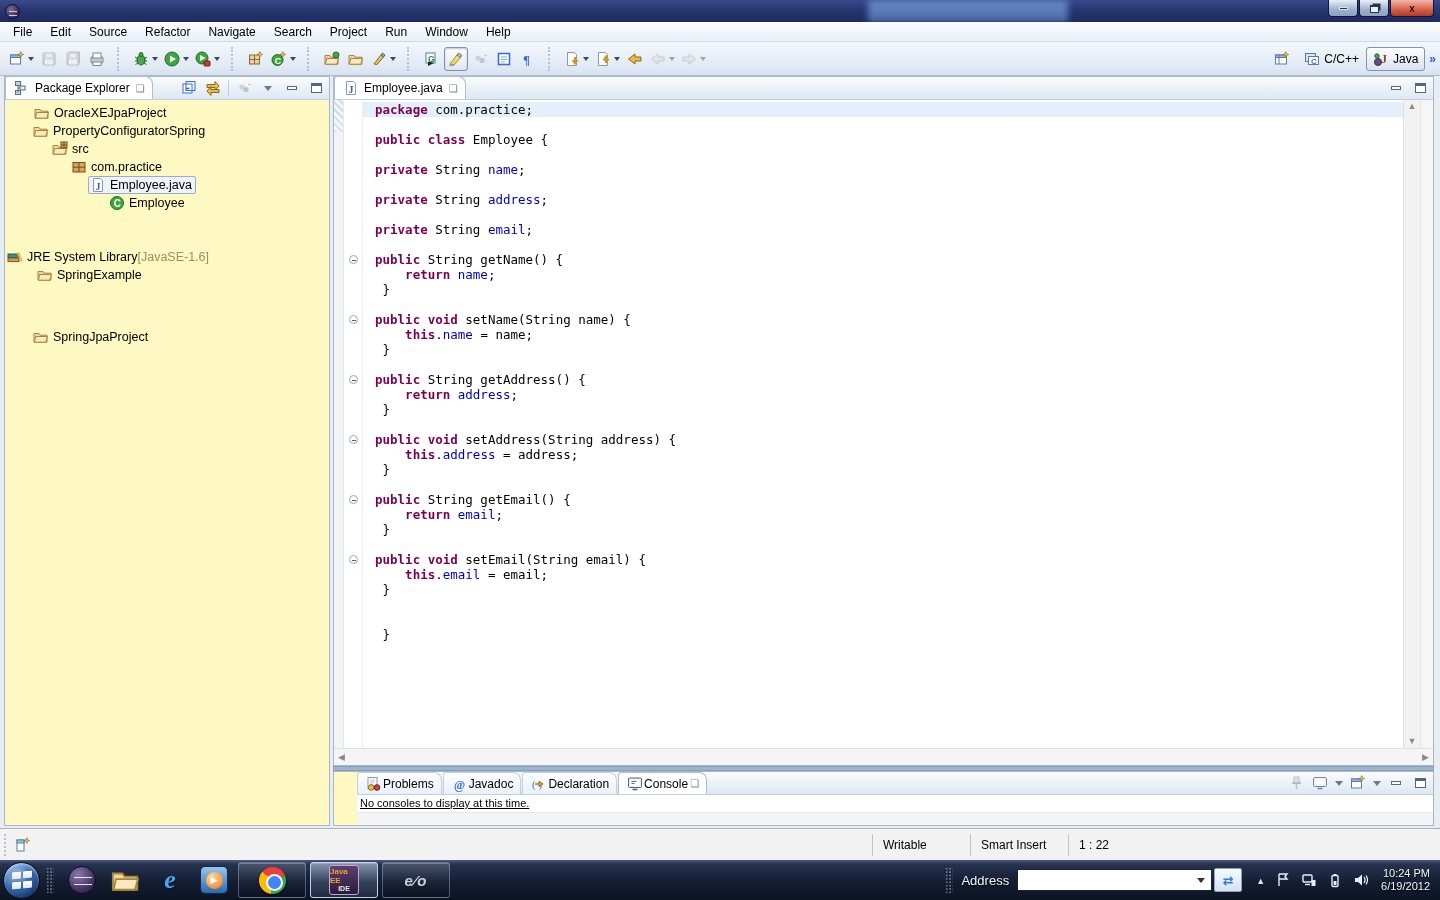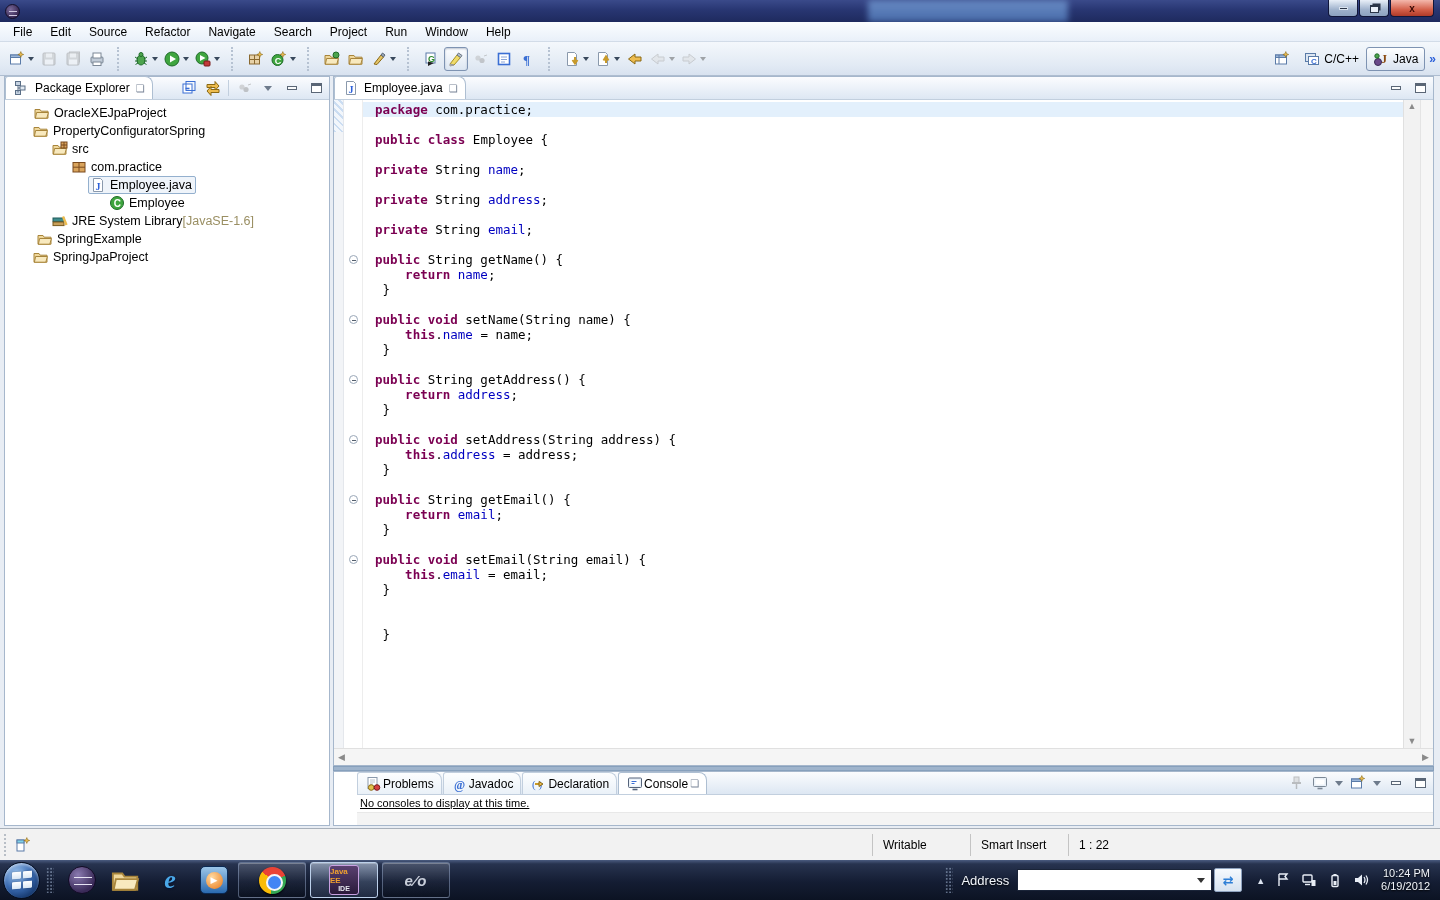--- a/index.html
+++ b/index.html
@@ -38,21 +38,21 @@
   .tb-btn.disabled { filter:grayscale(1) opacity(.45); }
   .dd { width:0; height:0; border-left:3.5px solid transparent; border-right:3.5px solid transparent; border-top:4px solid #39485C; margin-left:3px; }
   .tb-spacer { flex:1; }
   .persp { display:flex; align-items:center; margin-right:6px; }
   .persp-btn { display:flex; align-items:center; height:24px; padding:0 6px; border-radius:3px; border:1px solid transparent; font-size:12px; }
   .persp-btn.active { border-color:#7E93B2; background:linear-gradient(180deg,#FDFEFF,#D9E3F0); }
   .persp-label { margin-left:4px; }
   .chev { color:#2B5FD9; font-weight:bold; font-size:12px; margin-left:4px; letter-spacing:-2px; }
 
   
-  .panel { position:absolute; background:#ffffff; border:1px solid #A6B7CC; }
+  .panel { position:absolute; background:#fef9c3; border:1px solid #A6B7CC; }
   .view-header { height:23px; background:linear-gradient(180deg,#FBFCFE,#DDE7F3); border-bottom:1px solid #C2CFDE; display:flex; align-items:flex-end; }
   .vtab { display:flex; align-items:center; height:23px; padding:0 7px; background:#FFF;
     border:1px solid #AEBFD2; border-bottom:none; border-radius:3px 8px 0 0; font-size:12px; }
   .vtab .lbl { margin:0 4px; }
   .vtab-x { color:#7A8698; font-size:10px; margin-left:2px; }
   .vh-tools { margin-left:auto; display:flex; align-items:center; padding-right:4px; gap:6px; height:100%; }
   .vh-ico { display:flex; align-items:center; justify-content:center; width:18px; height:18px; }
   .glyph-min { width:10px; height:4px; border:1px solid #5A6676; background:#FAFBFC; }
   .glyph-max { width:11px; height:10px; border:1px solid #5A6676; border-top:3px solid #5A6676; background:#FFF; }
   .glyph-tri-down { width:0; height:0; border-left:4px solid transparent; border-right:4px solid transparent; border-top:5px solid #6E7B8C; }
@@ -524,21 +524,21 @@
         <span class="tree-label-wrap">
           <span class="ico">
             <svg width="16" height="16" viewBox="0 0 16 16">
               <circle cx="8" cy="8" r="6.5" fill="#3FA53F" stroke="#1F6B2A"></circle>
               <text x="4.8" y="11.8" font-size="10" font-weight="bold" fill="#FFF" font-family="sans-serif">C</text>
             </svg>
           </span>
           <span>Employee</span>
         </span>
       </div>
-      <div class="tree-row" style="padding-left: 45px;">
+      <div class="tree-row" style=" margin-top: 36px;">
         <span class="tree-label-wrap">
           <span class="ico">
             <svg width="16" height="16" viewBox="0 0 16 16">
               <rect x="1" y="5" width="11" height="3.6" fill="#3E8C8C" stroke="#1F5A5A"></rect>
               <rect x="1" y="9" width="11" height="3.6" fill="#C9A05A" stroke="#7A5A1E"></rect>
               <path d="M11 3.5 l3.5 8.5" stroke="#EDBC4F" stroke-width="2.4"></path>
             </svg>
           </span>
           <span>JRE System Library</span>
           <span class="tree-suffix"> [JavaSE-1.6]</span>
@@ -548,21 +548,21 @@
         <span class="tree-label-wrap">
           <span class="ico">
             <svg width="16" height="16" viewBox="0 0 16 16">
               <path d="M1 4.5 h5 l1.2 1.7 H14 v7 H1 Z" fill="#EFD79B" stroke="#A8853B"></path>
               <path d="M2.6 7.5 h11.8 l-1.6 5.7 H1.4 Z" fill="#F8E9BE" stroke="#A8853B"></path>
             </svg>
           </span>
           <span>SpringExample</span>
         </span>
       </div>
-      <div class="tree-row" style="padding-left: 26px;">
+      <div class="tree-row" style="padding-left: 26px; margin-top: 44px;">
         <span class="tree-label-wrap">
           <span class="ico">
             <svg width="16" height="16" viewBox="0 0 16 16">
               <path d="M1 4.5 h5 l1.2 1.7 H14 v7 H1 Z" fill="#EFD79B" stroke="#A8853B"></path>
               <path d="M2.6 7.5 h11.8 l-1.6 5.7 H1.4 Z" fill="#F8E9BE" stroke="#A8853B"></path>
             </svg>
           </span>
           <span>SpringJpaProject</span>
         </span>
       </div>

